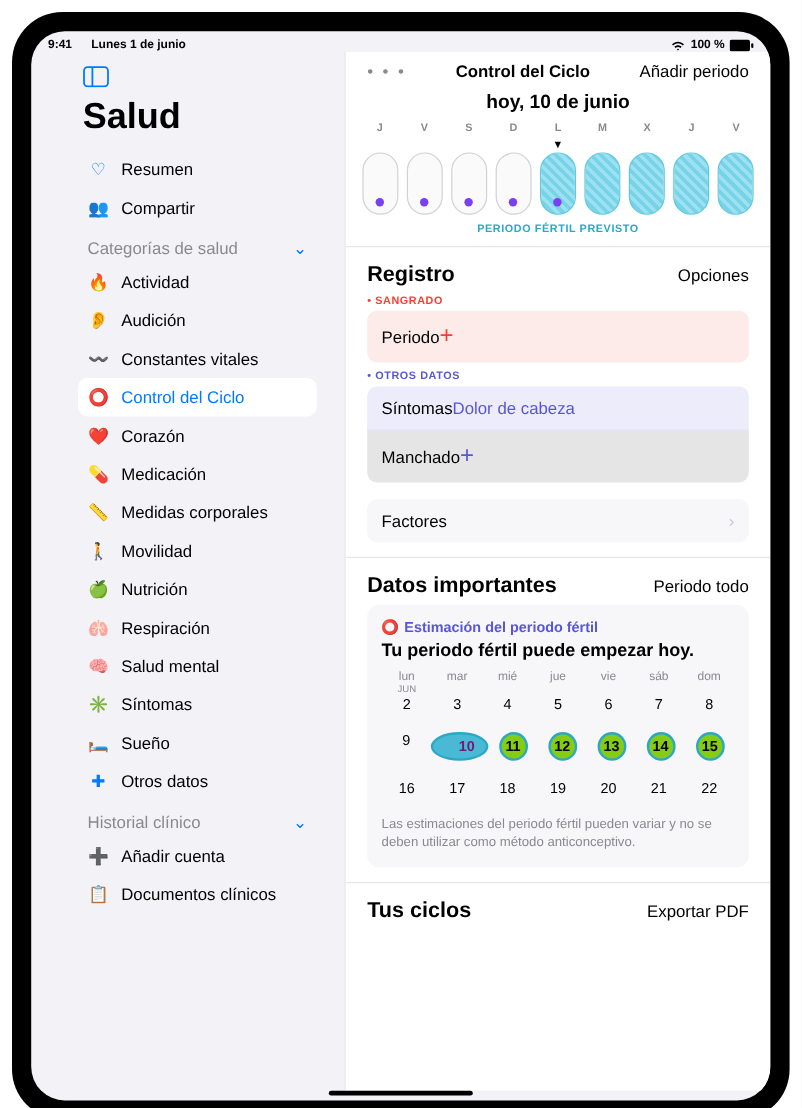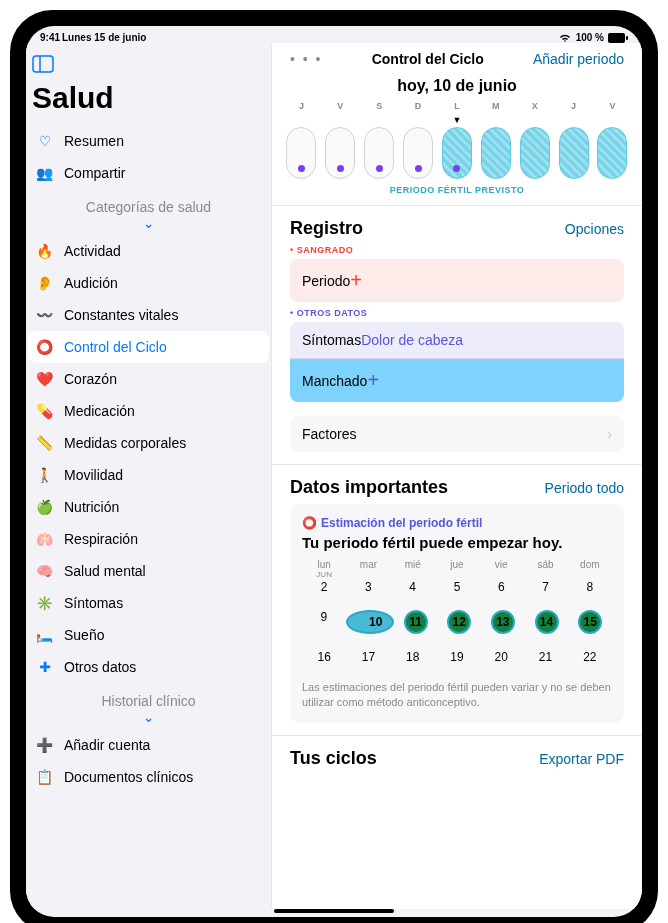--- a/index.html
+++ b/index.html
@@ -4,35 +4,35 @@
 <style>
 * { box-sizing: border-box; margin: 0; padding: 0; font-family: -apple-system, BlinkMacSystemFont, "Segoe UI", Helvetica, Arial, sans-serif; }
 body { background: #fff; display: flex; justify-content: center; padding: 10px; }
 .device { width: 668px; height: 923px; background: #000; border-radius: 42px; padding: 16px; position: relative; }
 .screen { width: 100%; height: 100%; background: #f2f2f7; border-radius: 28px; overflow: hidden; display: flex; flex-direction: column; }
 .statusbar { display: flex; justify-content: space-between; align-items: center; padding: 6px 14px 0; font-size: 10px; font-weight: 600; color: #000; }
 .statusbar .right { display: flex; align-items: center; gap: 4px; }
 .content { flex: 1; display: flex; overflow: hidden; }
 
 
-.sidebar { width: 245px; background: #f2f2f7; padding: 8px 2px; overflow-y: auto; }
+.sidebar { width: 245px; background: #f2f2f7; padding: 8px 23px; overflow-y: auto; margin-left: 16px; }
 .sidebar-top-icon { color: #007aff; margin: 4px 0 8px 4px; }
 .sidebar-title { font-size: 30px; font-weight: 800; margin: 2px 0 10px 4px; }
 .nav-item { display: flex; align-items: center; gap: 10px; padding: 7px 8px; border-radius: 8px; font-size: 14px; color: #000; cursor: pointer; }
 .nav-item.selected { background: #fff; color: #007aff; }
 .nav-item .ic { width: 18px; height: 18px; display: flex; align-items: center; justify-content: center; font-size: 14px; }
-.section-head { display: flex; align-items: center; justify-content: space-between; padding: 10px 8px 4px; font-size: 14px; color: #8a8a8e; flex-direction: column; }
+.section-head { display: flex; align-items: center; justify-content: space-between; padding: 10px 8px 4px; font-size: 14px; color: #8a8a8e; }
 .section-head .chev { color: #007aff; }
 
 
 .main { flex: 1; background: #fff; border-left: 1px solid #e5e5ea; overflow-y: auto; }
 .main-header { display: flex; align-items: center; justify-content: space-between; padding: 8px 18px 0; }
 .dots { color: #8a8a8e; font-size: 14px; letter-spacing: 2px; }
 .main-title { font-size: 14px; font-weight: 600; text-align: center; flex: 1; }
-.link-btn { color: #0369a1; font-size: 14px; }
+.link-btn { color: #000000; font-size: 14px; }
 .today { text-align: center; font-size: 16px; font-weight: 700; margin: 10px 0 6px; }
 
 
 .week { display: flex; justify-content: space-around; padding: 0 10px; }
 .daycol { display: flex; flex-direction: column; align-items: center; gap: 4px; }
 .day-letter { font-size: 9px; color: #8a8a8e; font-weight: 600; }
 .arrow-marker { font-size: 9px; height: 8px; }
 .pill { width: 30px; height: 52px; border-radius: 16px; border: 1px solid #d1d1d6; background: #fafafa; position: relative; display: flex; align-items: end; justify-content: center; padding-bottom: 6px; }
 .pill.fertile { background: repeating-linear-gradient(45deg, #76d3e8, #76d3e8 3px, #9de0ef 3px, #9de0ef 6px); border-color: #5fc9e0; }
 .dot { width: 7px; height: 7px; border-radius: 50%; background: #7b3ff2; }
@@ -41,50 +41,50 @@
 
 .sec { border-top: 1px solid #e5e5ea; padding: 12px 18px; }
 .sec-head { display: flex; justify-content: space-between; align-items: baseline; margin-bottom: 6px; }
 .sec-title { font-size: 18px; font-weight: 700; }
 .sub-label { font-size: 9px; font-weight: 700; letter-spacing: 0.5px; margin: 6px 0 4px; }
 .sub-label.red { color: #ff3b30; }
 .sub-label.purple { color: #5856d6; }
 .row-card { padding: 10px 12px; border-radius: 8px; display: flex; justify-content: flex-start; align-items: center; font-size: 14px; }
 .row-card.pink { background: #fdebe9; }
 .row-card.lav { background: #edecfa; border-bottom: 1px solid #d8d6f5; border-radius: 8px 8px 0 0; }
-.row-card.lav2 { background: #7dd3fc; border-radius: 0 0 8px 8px; }
+.row-card.lav2 { background: #e5e5e5; border-radius: 0 0 8px 8px; }
 .row-card .plus { color: #ff3b30; font-size: 20px; font-weight: 300; }
 .row-card .plus.pp { color: #5856d6; }
 .row-factors { margin-top: 14px; background: #f7f7fa; border-radius: 8px; padding: 10px 12px; display: flex; justify-content: space-between; align-items: flex-start; font-size: 14px; }
 .hint { font-size: 11px; color: #8a8a8e; margin-top: 6px; line-height: 1.4; }
 
 
 .hl-card { background: #f7f7fa; border-radius: 10px; padding: 12px; }
 .hl-title { color: #5856d6; font-size: 12px; font-weight: 600; display: flex; align-items: center; gap: 4px; }
 .hl-sub { font-size: 15px; font-weight: 600; margin: 4px 0 8px; }
 .cal-head { display: flex; font-size: 10px; color: #8a8a8e; }
 .cal-head div { flex: 1; text-align: center; }
 .cal-row { display: flex; margin-top: 4px; }
 .cal-cell { flex: 1; text-align: center; font-size: 12px; padding: 6px 0; position: relative; }
-.cal-cell.hl span { display: inline-flex; width: 24px; height: 24px; align-items: center; justify-content: center; border-radius: 50%; background: #15803d; border: 2px solid #2aa8c6; font-weight: 600; }
-.cal-cell.today-c span { display: inline-flex; width: 48px; height: 24px; align-items: center; justify-content: center; border-radius: 50%; background: #49b9d5; color: #000000; border: 2px solid #2aa8c6; font-weight: 700; padding-left: 12px; }
+.cal-cell.hl span { display: inline-flex; width: 24px; height: 24px; align-items: center; justify-content: center; border-radius: 50%; background: #84cc16; border: 2px solid #2aa8c6; font-weight: 600; }
+.cal-cell.today-c span { display: inline-flex; width: 48px; height: 24px; align-items: center; justify-content: center; border-radius: 50%; background: #49b9d5; color: #701a75; border: 2px solid #2aa8c6; font-weight: 700; padding-left: 12px; }
 .month-label { font-size: 8px; color: #8a8a8e; position: absolute; top: -4px; left: 50%; transform: translateX(-50%); }
 .home-bar { width: 120px; height: 4px; background: #000; border-radius: 3px; margin: 0 auto 4px; }
 svg { display: block; }
 </style>
 </head>
 <body>
 
 <div class="device">
 <div class="screen">
 
 <div class="statusbar">
-  <div style="display:flex;gap:2px;">
+  <div style="display:flex;gap:16px;">
     <span>9:41</span>
-    <span>Lunes 15 de junio</span>
+    <span>Lunes 1 de junio</span>
   </div>
   <div class="right">
     <svg width="14" height="10" viewBox="0 0 14 10">
             <path d="M7 9L8 8C7.4 7.4 6.6 7.4 6 8zM4 6l1 1c1.1-1.1 2.9-1.1 4 0l1-1C8.3 4.3 5.7 4.3 4 6zM2 4l1 1c2.2-2.2 5.8-2.2 8 0l1-1C9.1 1.1 4.9 1.1 2 4z" fill="#000"></path>
           </svg>
     <span>100 %</span>
     <svg width="20" height="10" viewBox="0 0 20 10">
             <rect x="0" y="0" width="17" height="10" rx="2" fill="#000"></rect>
             <rect x="18" y="3" width="2" height="4" rx="1" fill="#000"></rect>
           </svg>

